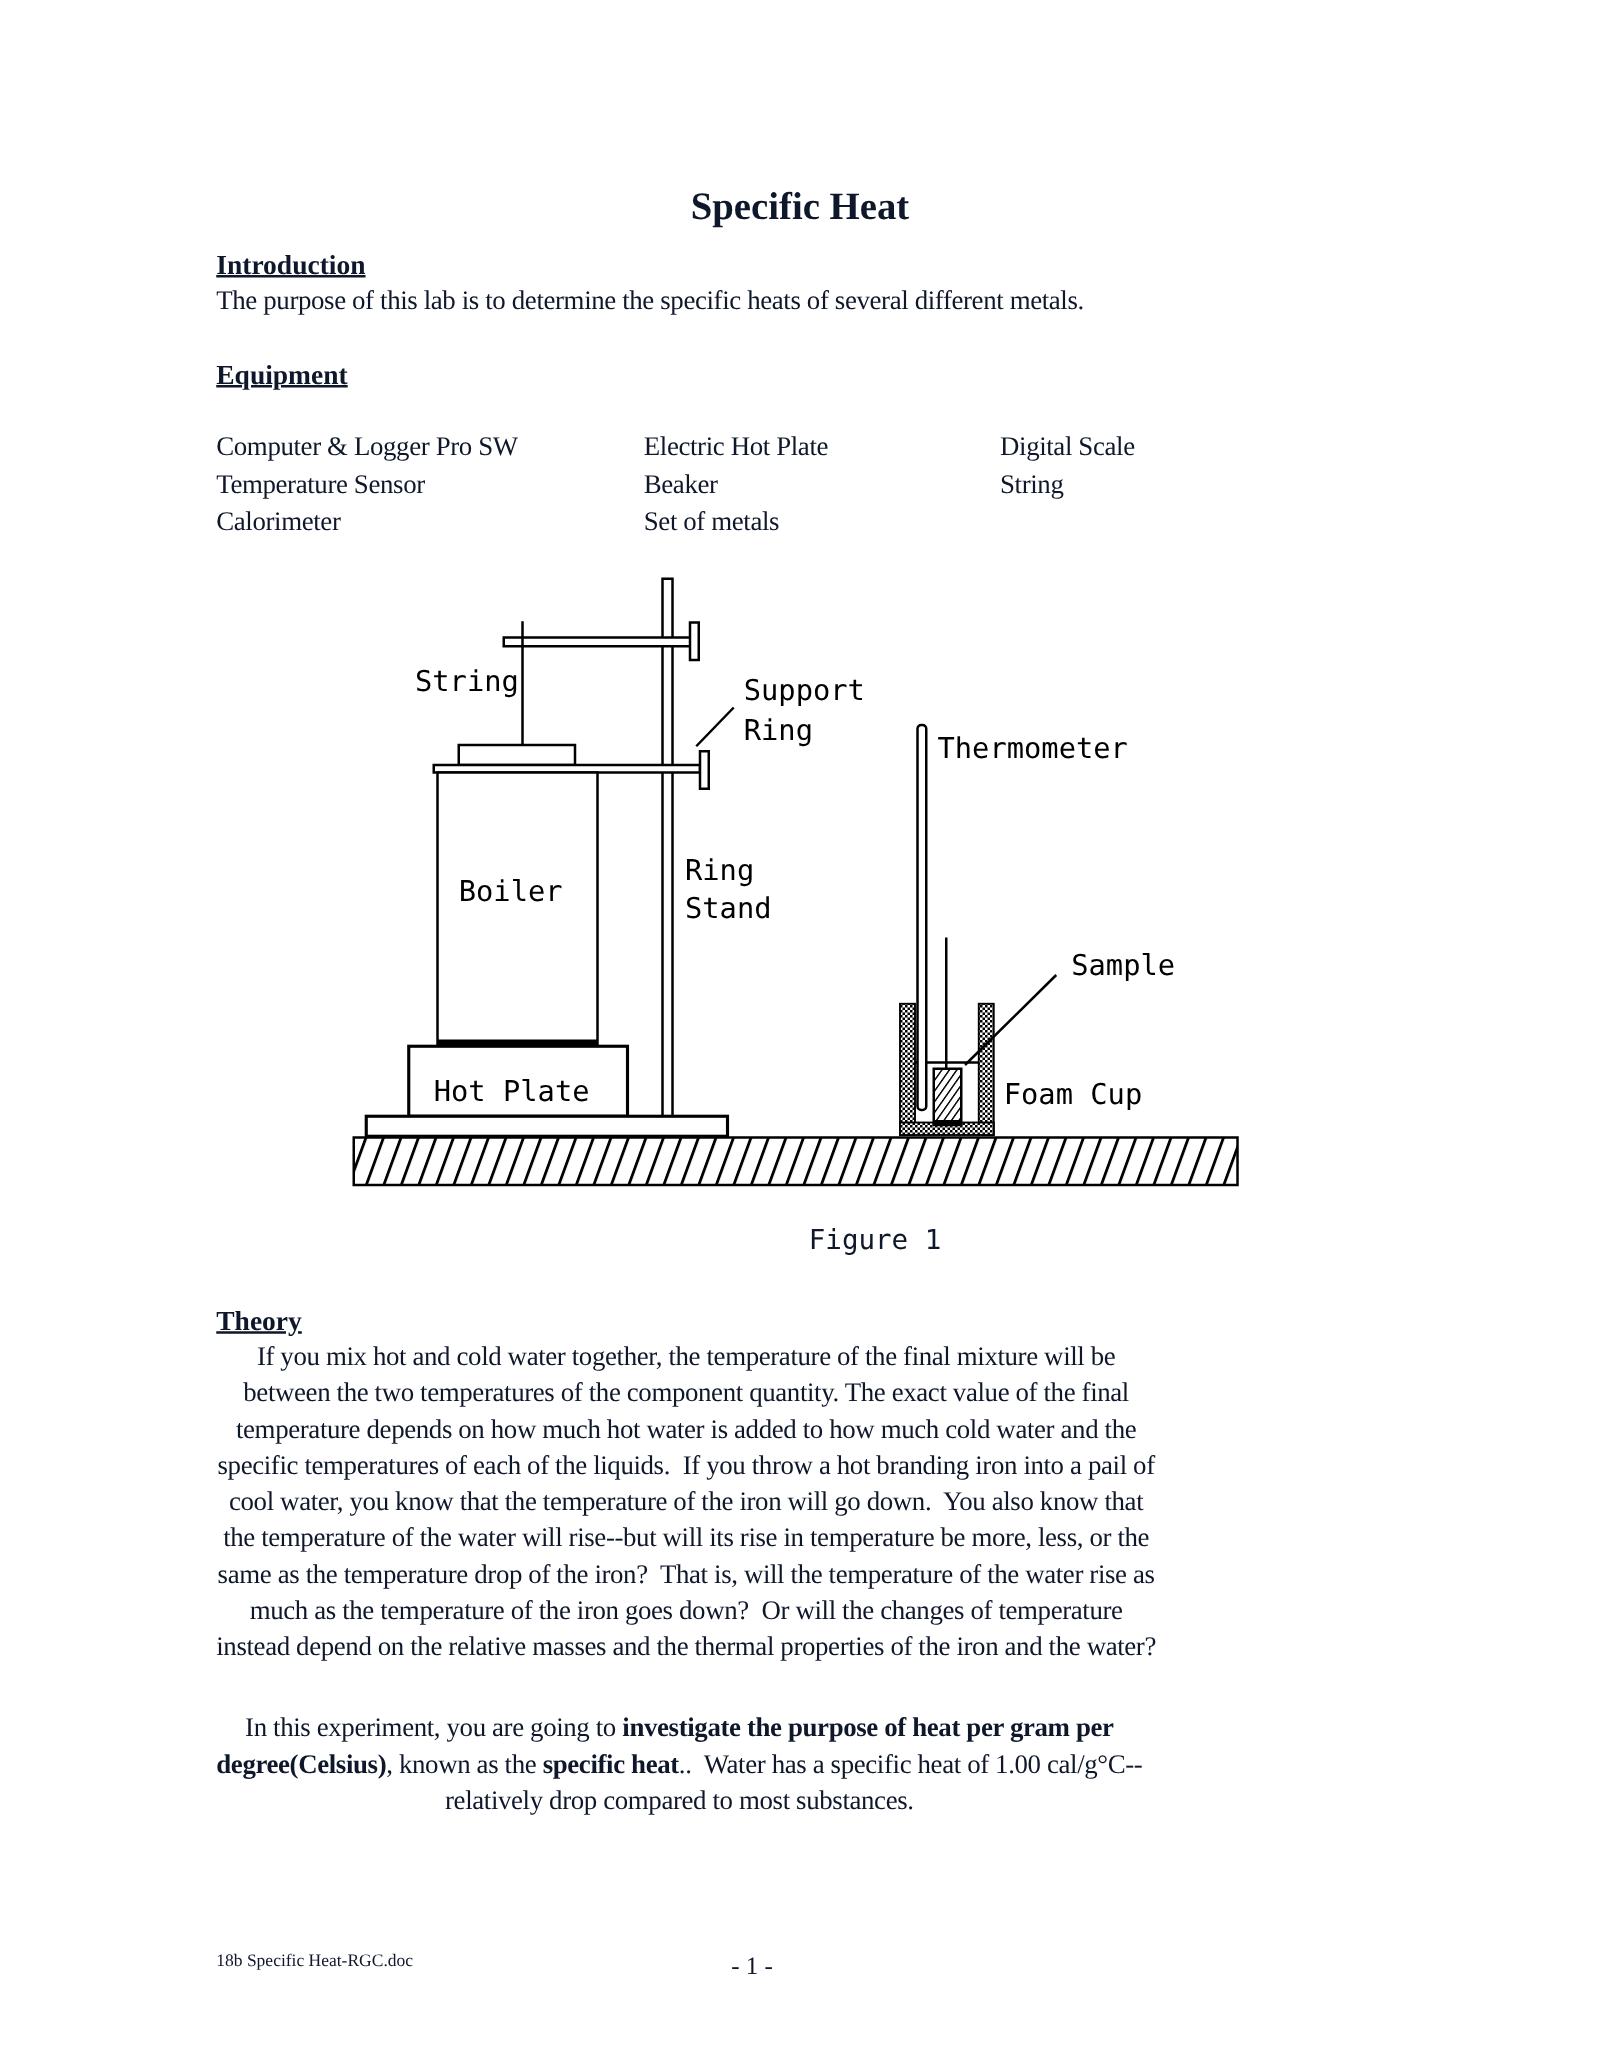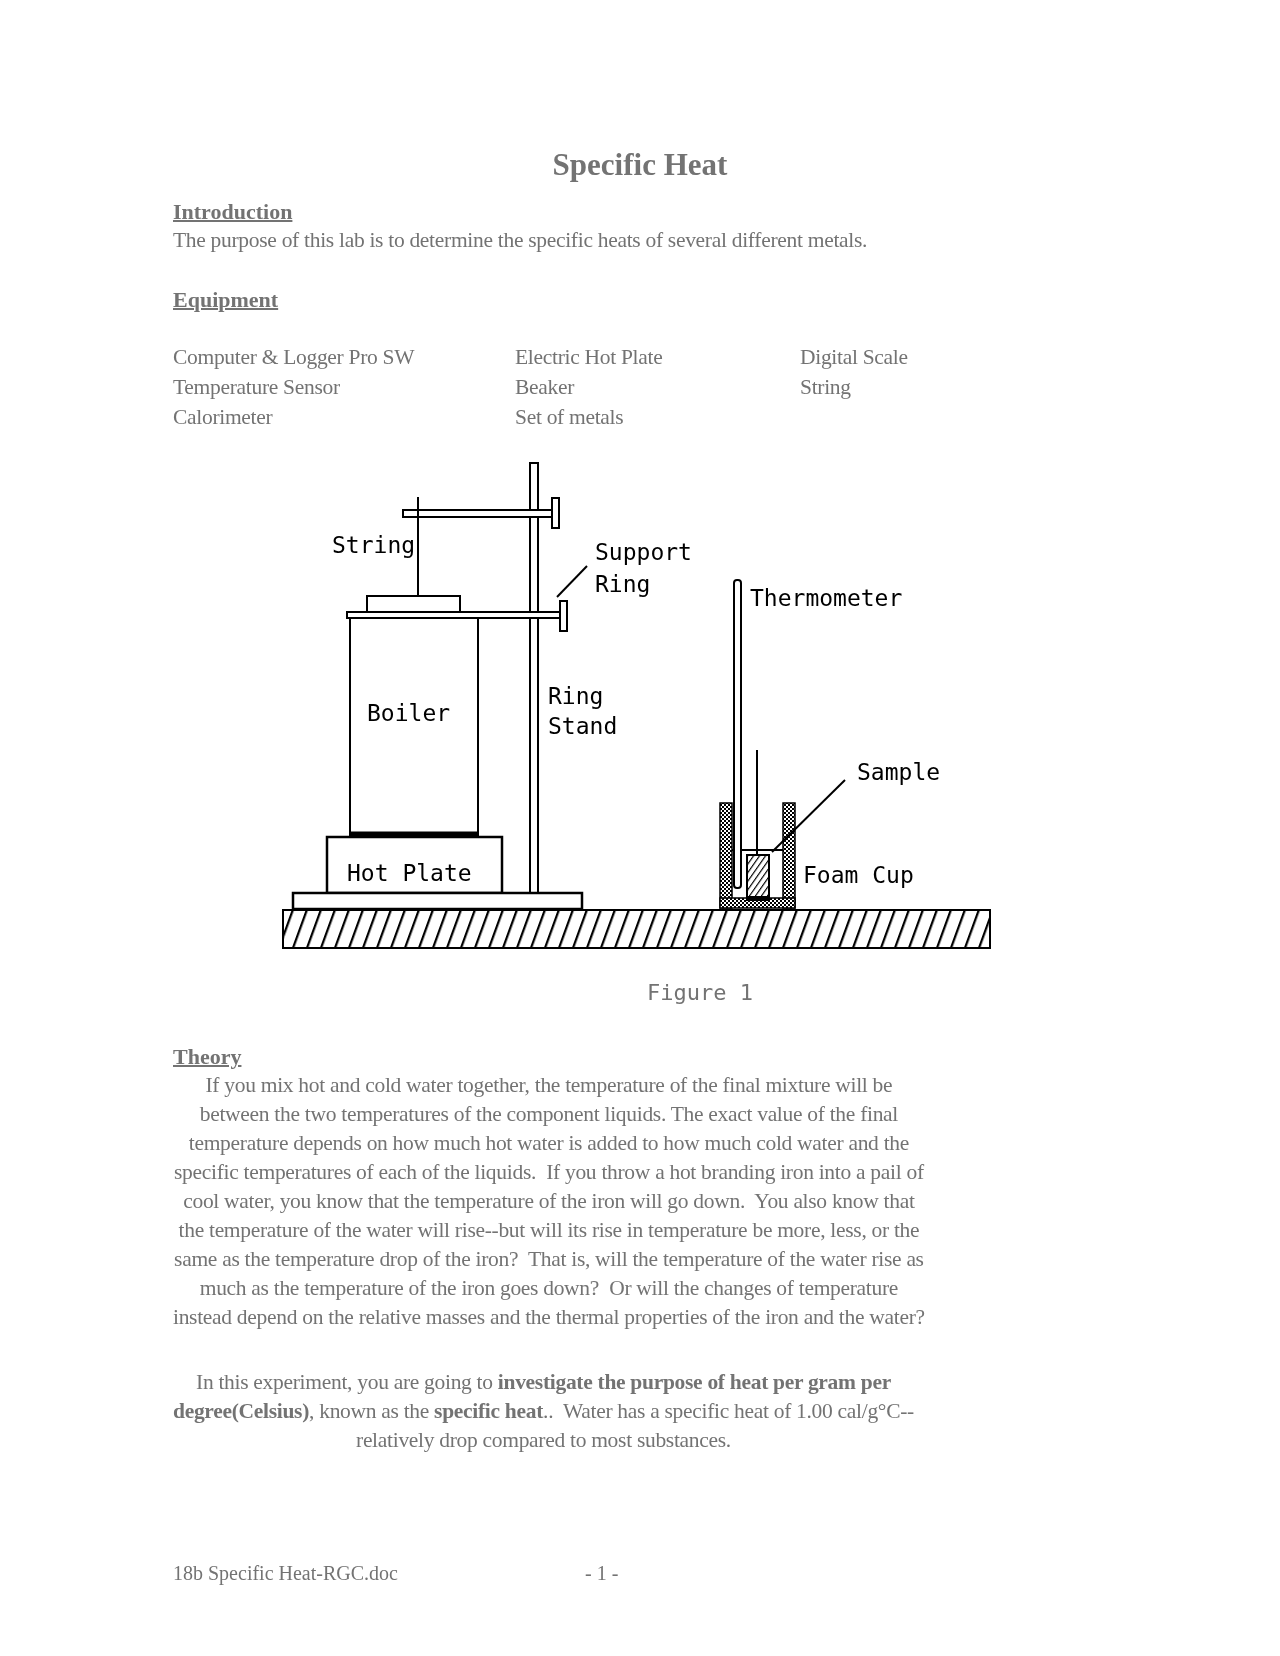--- a/index.html
+++ b/index.html
@@ -1,37 +1,37 @@
 <!DOCTYPE html>
 <html><head>
 <meta charset="utf-8">
 <style>
   html,body{margin:0;padding:0;background:#e8e8e8;}
   .page{
     position:relative; width:1280px; height:1656px; background:#ffffff;
-    font-family:"Liberation Serif", serif; color:#737373; overflow:hidden;
+    font-family:"Liberation Serif", serif; color:#0f172a; overflow:hidden;
   }
   .doc-title{
     position:absolute; top:147px; left:0; width:1280px; text-align:center;
     font-size:31px; font-weight:bold; white-space:pre;
   }
   .sec-head{
     position:absolute; left:173px; font-size:22px; font-weight:bold;
     text-decoration:underline; text-decoration-thickness:2px; white-space:pre;
   }
   .para{position:absolute; left:173px;text-align:center;}
   .ln{display:block; line-height:29px; height:29px; font-size:21.5px; letter-spacing:-0.3px; white-space:pre;}
   .eq-col{position:absolute; top:342px;}
   .eq-col .ln{line-height:30px; height:30px;}
   .figure-svg{position:absolute; left:260px; top:420px;}
   .fig-caption{
     position:absolute; top:980px; left:60px; width:1280px; text-align:center;
     font-family:"DejaVu Sans Mono", monospace; font-size:22px; white-space:pre;
   }
-  .footer-file{position:absolute; top:1562px; left:173px; font-size:20px; white-space:pre;}
+  .footer-file{position:absolute; top:1562px; left:173px; font-size:14px; white-space:pre;}
   .footer-page{position:absolute; top:1562px; left:585px; font-size:20px; white-space:pre;}
   svg text{font-family:"DejaVu Sans Mono", monospace; font-size:23px; fill:#000;}
 </style>
 </head>
 <body>
 
 <div class="page">
 
   <div class="doc-title">Specific Heat</div>
 
@@ -118,21 +118,21 @@
     <text x="597" y="360">Sample</text>
     <text x="87" y="461">Hot Plate</text>
     <text x="543" y="463">Foam Cup</text>
   </svg>
 
   <div class="fig-caption">Figure 1</div>
 
   <div class="sec-head" style="top:1044px;">Theory</div>
   <div class="para" style="top:1071px;">
     <span class="ln">If you mix hot and cold water together, the temperature of the final mixture will be</span>
-    <span class="ln">between the two temperatures of the component liquids. The exact value of the final</span>
+    <span class="ln">between the two temperatures of the component quantity. The exact value of the final</span>
     <span class="ln">temperature depends on how much hot water is added to how much cold water and the</span>
     <span class="ln">specific temperatures of each of the liquids.  If you throw a hot branding iron into a pail of</span>
     <span class="ln">cool water, you know that the temperature of the iron will go down.  You also know that</span>
     <span class="ln">the temperature of the water will rise--but will its rise in temperature be more, less, or the</span>
     <span class="ln">same as the temperature drop of the iron?  That is, will the temperature of the water rise as</span>
     <span class="ln">much as the temperature of the iron goes down?  Or will the changes of temperature</span>
     <span class="ln">instead depend on the relative masses and the thermal properties of the iron and the water?</span>
   </div>
 
   <div class="para" style="top:1368px;">

